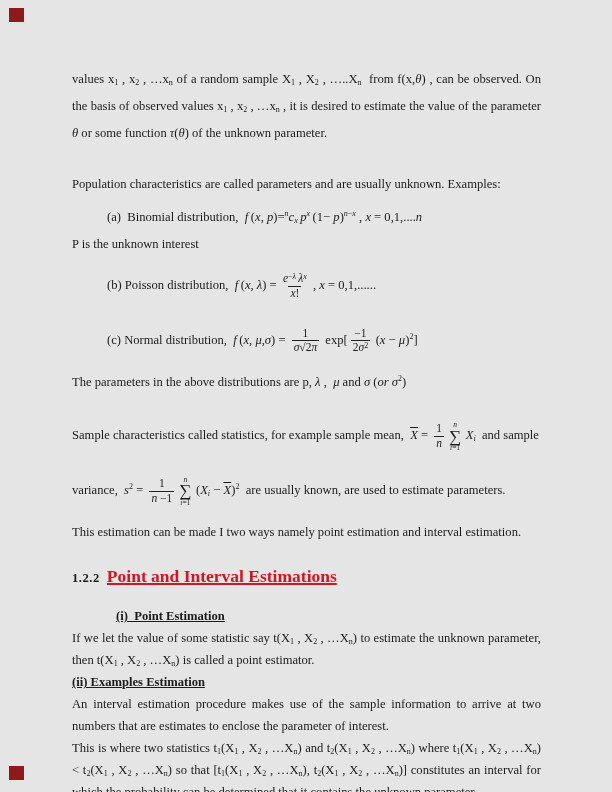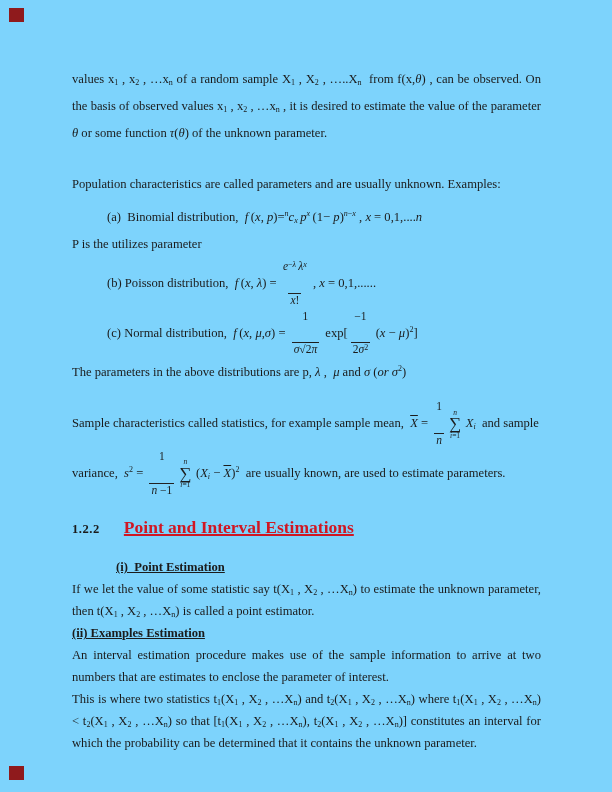--- a/index.html
+++ b/index.html
@@ -1,19 +1,19 @@
 <!DOCTYPE html>
 <html><head>
 <meta charset="utf-8">
 <style>
   html,body{margin:0;padding:0;background:#ffffff;}
   .page{
     position:relative;
     width:612px;height:792px;
-    background:#7dd3fc;
+    background:#e5e5e5;
     font-family:"Liberation Serif","DejaVu Serif",serif;
     color:#1b1b1b;
     overflow:hidden;
   }
   .corner-mark{
     position:absolute;left:9px;width:15px;height:14px;
     background:#8f1a1c;
   }
   .corner-mark.top{top:8px;}
   .corner-mark.bottom{top:766px;}
@@ -25,58 +25,58 @@
   .b2{font-size:12.6px;line-height:22px;text-align:justify;}
   .indent{padding-left:35px;text-align:left;}
   .mt2{margin-top:2px;}  .mt6{margin-top:24px;}
   .mt10{margin-top:6px;} .mt14{margin-top:14px;}
   .mt18{margin-top:18px;}
   sub,sup{font-size:8px;line-height:0;}
   sub{vertical-align:-2px;}
   sup{vertical-align:5px;}
   .frac{
     display:inline-flex;flex-direction:column;align-items:center;
-    vertical-align:middle;margin:0 3px;
-    font-size:11.5px;line-height:1.2;text-align:center;gap:19px;
+    vertical-align:middle;margin:12px 3px;
+    font-size:11.5px;line-height:1.2;text-align:center;
   }
   .frac .den{border-top:1px solid #222;padding:0 2px;}
   .frac sup{vertical-align:3px;}
   .sum{
     display:inline-flex;flex-direction:column;align-items:center;
     vertical-align:middle;margin:0 2px;line-height:1;
   }
   .sum .lim{font-size:7.5px;line-height:1;}
   .sum .sigma{font-size:17px;line-height:0.9;}
   .ol{text-decoration:overline;}
   .heading{margin-top:20px;font-size:12.6px;}
   .heading .hnum{font-weight:bold;color:#1b1b1b;letter-spacing:0.5px;}
   .heading .htitle{
     color:#d01622;font-size:17.5px;font-weight:bold;
     text-decoration:underline;text-decoration-thickness:2px;
-    margin-left:21px;
+    margin-left:4px;
   }
   .subhead{font-weight:bold;text-decoration:underline;}
   .subhead.ind{margin-left:44px;}
 </style>
 </head>
 <body>
 
 <div class="page">
 
   <div class="corner-mark top"></div>
 
   <main class="content">
 
     <p class="b1">values x<sub>1</sub> , x<sub>2</sub> , …x<sub>n</sub> of a random sample X<sub>1</sub> , X<sub>2</sub> , …..X<sub>n</sub>&nbsp; from f(x,<i>θ</i>) , can be observed. On the basis of observed values x<sub>1</sub> , x<sub>2</sub> , …x<sub>n</sub> , it is desired to estimate the value of the parameter <i>θ</i> or some function <i>τ</i>(<i>θ</i>) of the unknown parameter.</p>
 
     <p class="b1 mt6">Population characteristics are called parameters and are usually unknown. Examples:</p>
 
     <p class="b1 mt10 indent">(a)&nbsp; Binomial distribution,&nbsp; <i>f</i> (<i>x</i>, <i>p</i>)=<sup><i>n</i></sup><i>c</i><sub><i>x</i></sub> <i>p</i><sup><i>x</i></sup> (1− <i>p</i>)<sup><i>n</i>−<i>x</i></sup> , <i>x</i> = 0,1,....<i>n</i></p>
 
-    <p class="b1">P is the utilizes parameter</p>
+    <p class="b1">P is the unknown interest</p>
 
     <p class="b1 mt2 indent">(b) Poisson distribution,&nbsp; <i>f</i> (<i>x</i>, <i>λ</i>) = <span class="frac">
           <span class="num"><i>e</i><sup>−<i>λ</i></sup> <i>λ</i><sup><i>x</i></sup></span>
           <span class="den"><i>x</i>!</span>
         </span> , <i>x</i> = 0,1,......</p>
 
     <p class="b1 mt2 indent">(c) Normal distribution,&nbsp; <i>f</i> (<i>x</i>, <i>μ</i>,<i>σ</i>) = <span class="frac">
           <span class="num">1</span>
           <span class="den"><i>σ</i>√<span class="ol">2<i>π</i></span></span>
         </span> exp[<span class="frac">
@@ -97,20 +97,21 @@
 
     <p class="b1 mt2">variance,&nbsp; <i>s</i><sup>2</sup> = <span class="frac">
           <span class="num">1</span>
           <span class="den"><i>n</i> −1</span>
         </span><span class="sum">
           <span class="lim"><i>n</i></span>
           <span class="sigma">∑</span>
           <span class="lim"><i>i</i>=1</span>
         </span> (<i>X</i><sub><i>i</i></sub> − <i class="ol">X</i>)<sup>2</sup>&nbsp; are usually known, are used to estimate parameters.</p>
 
+    <p class="b1 mt2">This estimation can be made I two ways namely point estimation and interval estimation.</p>
 
     <p class="heading">
       <span class="hnum">1.2.2</span>
       <span class="htitle">Point and Interval Estimations</span>
     </p>
 
     <p class="b2 mt18 subhead ind">(i)&nbsp; Point Estimation</p>
 
 
     <p class="b2">If we let the value of some statistic say t(X<sub>1</sub> , X<sub>2</sub> , …X<sub>n</sub>) to estimate the unknown parameter, then t(X<sub>1</sub> , X<sub>2</sub> , …X<sub>n</sub>) is called a point estimator.</p>

